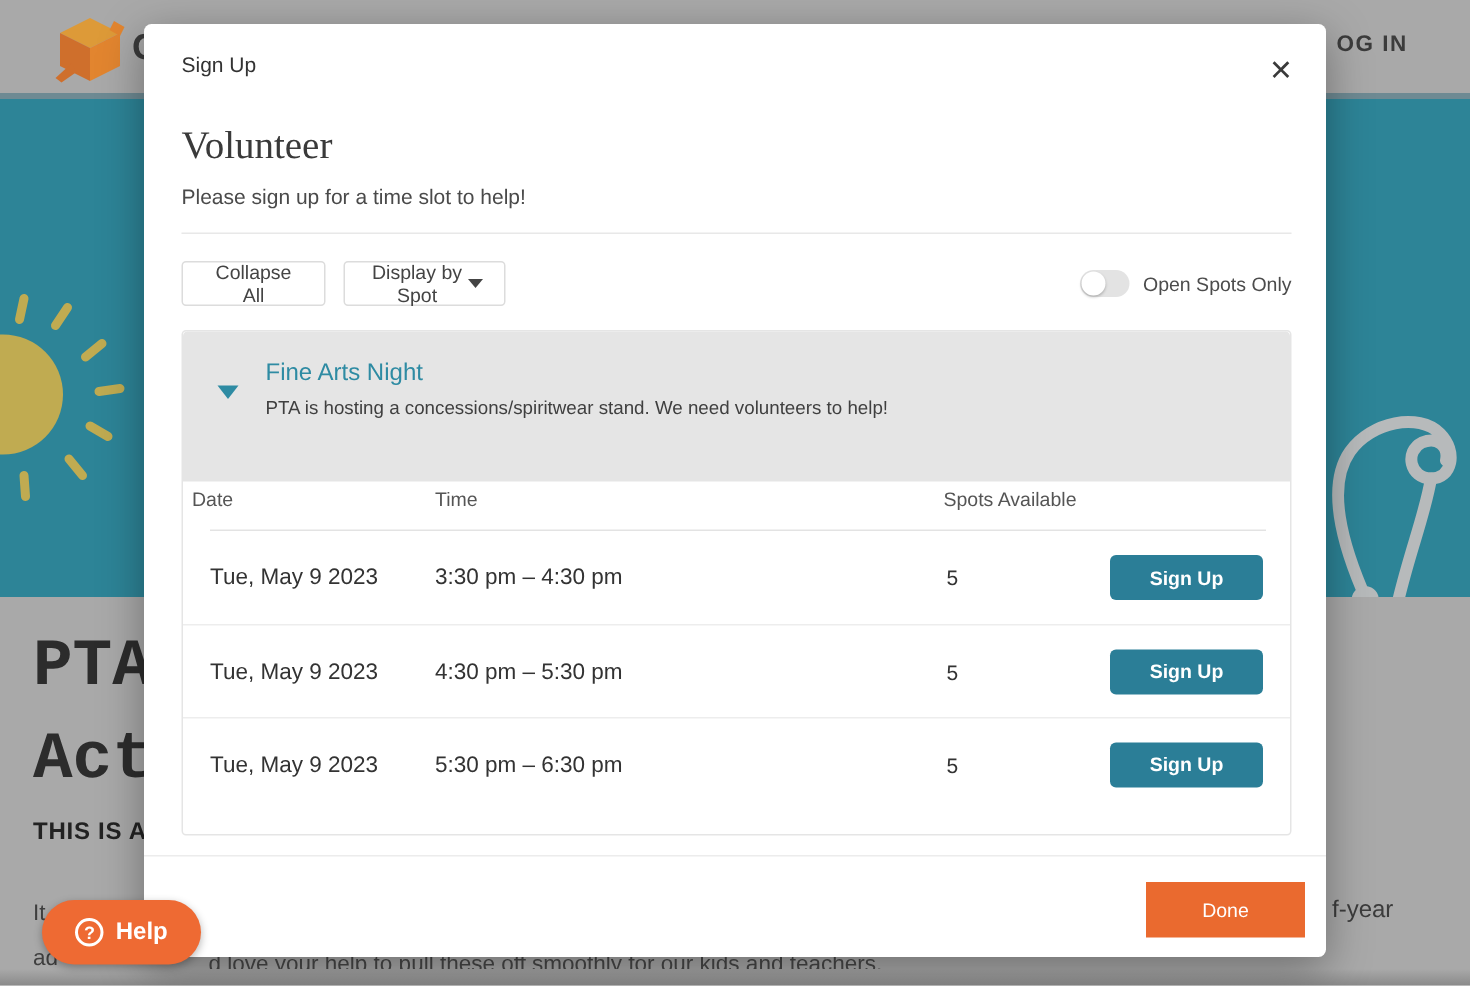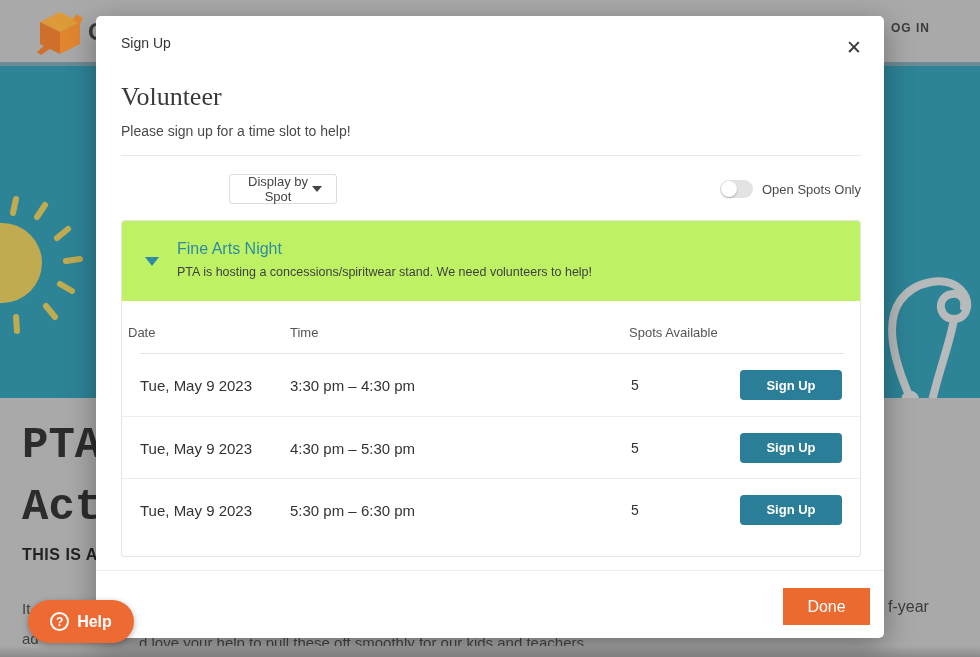--- a/index.html
+++ b/index.html
@@ -6,21 +6,21 @@
   html,body { width:980px; height:657px; overflow:hidden; }
   body { font-family:"Liberation Sans","DejaVu Sans",sans-serif; position:relative; background:#a9a9a9; }
 
   
   .bg { position:absolute; inset:0; }
   .bg-header { position:absolute; left:0; top:0; width:980px; height:62px; background:#a9a9a9; }
   .bg-header-line { position:absolute; left:0; top:62px; width:980px; height:4px; background:#6e8a93; }
   .logo { position:absolute; left:36px; top:10px; width:48px; height:46px; }
   .brand-fragment { position:absolute; left:88px; top:18px; width:8px; height:30px; overflow:hidden;
     font-size:24px; font-weight:bold; color:#3a3a3a; }
-  .login { position:absolute; left:891px; top:21px; font-size:12px; font-weight:bold; letter-spacing:1px; color:#3c3c3c; }
+  .login { position:absolute; left:891px; top:21px; font-size:15px; font-weight:bold; letter-spacing:1px; color:#3c3c3c; }
 
   .bg-hero { position:absolute; left:0; top:66px; width:980px; height:332px; background:#2d8497; }
   .sun { position:absolute; left:0; top:125px; }
   .rope { position:absolute; left:880px; top:185px; }
 
   .bg-lower { position:absolute; left:0; top:398px; width:980px; height:259px; background:#a9a9a9; }
   .headline { position:absolute; left:22px; font-family:Liberation Mono, monospace;
     font-weight:bold; font-size:44px; color:#2c2c2c; }
   .headline.l1 { top:420px; }
   .headline.l2 { top:482px; }
@@ -51,42 +51,42 @@
     border-top:6px solid #444; display:inline-block; }
 
   .toggle-wrap { position:absolute; right:23px; top:158px; height:30px; display:flex; align-items:center; gap:9px; }
   .toggle { width:33px; height:18px; background:#e3e3e3; border-radius:9px; position:relative; cursor:pointer; }
   .toggle-knob { position:absolute; left:1px; top:1px; width:16px; height:16px; background:#fff; border-radius:50%;
     box-shadow:0 1px 2px rgba(0,0,0,.25); }
   .toggle-label { font-size:13px; color:#4c4c4c; }
 
   .event-panel { position:absolute; left:25px; top:204px; width:740px; height:337px;
     border:1px solid #e5e5e5; border-radius:3px; background:#fff; }
-  .event-header { position:absolute; left:0; top:0; width:100%; height:80px; background:#bef264;
+  .event-header { position:absolute; left:0; top:0; width:100%; height:100px; background:#e5e5e5;
     border-radius:3px 3px 0 0; cursor:pointer;padding-left:24px; }
   .event-chevron { position:absolute; left:23px; top:36px; width:0; height:0;
     border-left:7px solid transparent; border-right:7px solid transparent; border-top:9px solid #2e8ba3; }
   .event-title { position:absolute; left:55px; top:19px; font-size:16px; color:#2e8ba3; }
   .event-desc { position:absolute; left:55px; top:44px; font-size:12.5px; color:#3f3f3f; }
 
   .th { position:absolute; font-size:13px; color:#555; top:104px; }
   .th-date { left:6px; } .th-time { left:168px; } .th-spots { left:507px; }
   .thead-line { position:absolute; left:18px; top:132px; width:704px; height:1px; background:#e3e3e3; }
   .row { position:absolute; left:0; width:100%; height:62px; }
   .row-1 { top:133px; } .row-2 { top:195px; } .row-3 { top:257px; }
   .row + .row { border-top:1px solid #ededed; }
   .cell { position:absolute; top:50%; transform:translateY(-50%); font-size:15px; color:#333; }
   .cell-date { left:18px; } .cell-time { left:168px; } .cell-spots { left:509px; font-size:14px; }
   .btn-signup { position:absolute; left:618px; top:50%; transform:translateY(-50%); width:102px; height:30px;
     background:#2b7e97; border:none; border-radius:4px; color:#fff; font-size:13px; font-weight:bold;
     font-family:inherit; cursor:pointer; }
 
   .divider-footer { position:absolute; left:0; top:554px; width:100%; height:1px; background:#ececec; }
-  .btn-done { position:absolute; right:14px; top:572px; width:87px; height:37px; background:#ea6a2f;
-    border:none; border-radius:0; color:#fff; font-size:16px; font-family:inherit; cursor:pointer; }
+  .btn-done { position:absolute; right:14px; top:572px; width:106px; height:37px; background:#ea6a2f;
+    border:none; border-radius:0; color:#fff; font-size:13px; font-family:inherit; cursor:pointer; }
 
   
   .help-btn { position:absolute; left:28px; top:600px; width:106px; height:43px; background:#ee6a33;
     border:none; border-radius:22px; color:#fff; display:flex; align-items:center; justify-content:center;
     gap:8px; font-size:16px; font-weight:bold; font-family:inherit; cursor:pointer;
     box-shadow:0 2px 6px rgba(0,0,0,.3); z-index:10; }
   .help-q { width:19px; height:19px; border:2px solid #fff; border-radius:50%; font-size:12px; font-weight:bold;
     display:flex; align-items:center; justify-content:center; }
 </style>
 </head>
@@ -147,20 +147,23 @@
 </div>
 
 <div class="modal">
   <div class="modal-title">Sign Up</div>
   <div class="modal-close">✕</div>
 
   <div class="modal-heading">Volunteer</div>
   <div class="modal-sub">Please sign up for a time slot to help!</div>
   <div class="divider-top"></div>
 
+  <button class="btn-outline btn-collapse">
+    <span>Collapse All</span>
+  </button>
   <button class="btn-outline btn-display">
     <span>Display by Spot</span>
     <span class="caret-down"></span>
   </button>
 
   <div class="toggle-wrap">
     <div class="toggle">
       <div class="toggle-knob"></div>
     </div>
     <div class="toggle-label">Open Spots Only</div>

